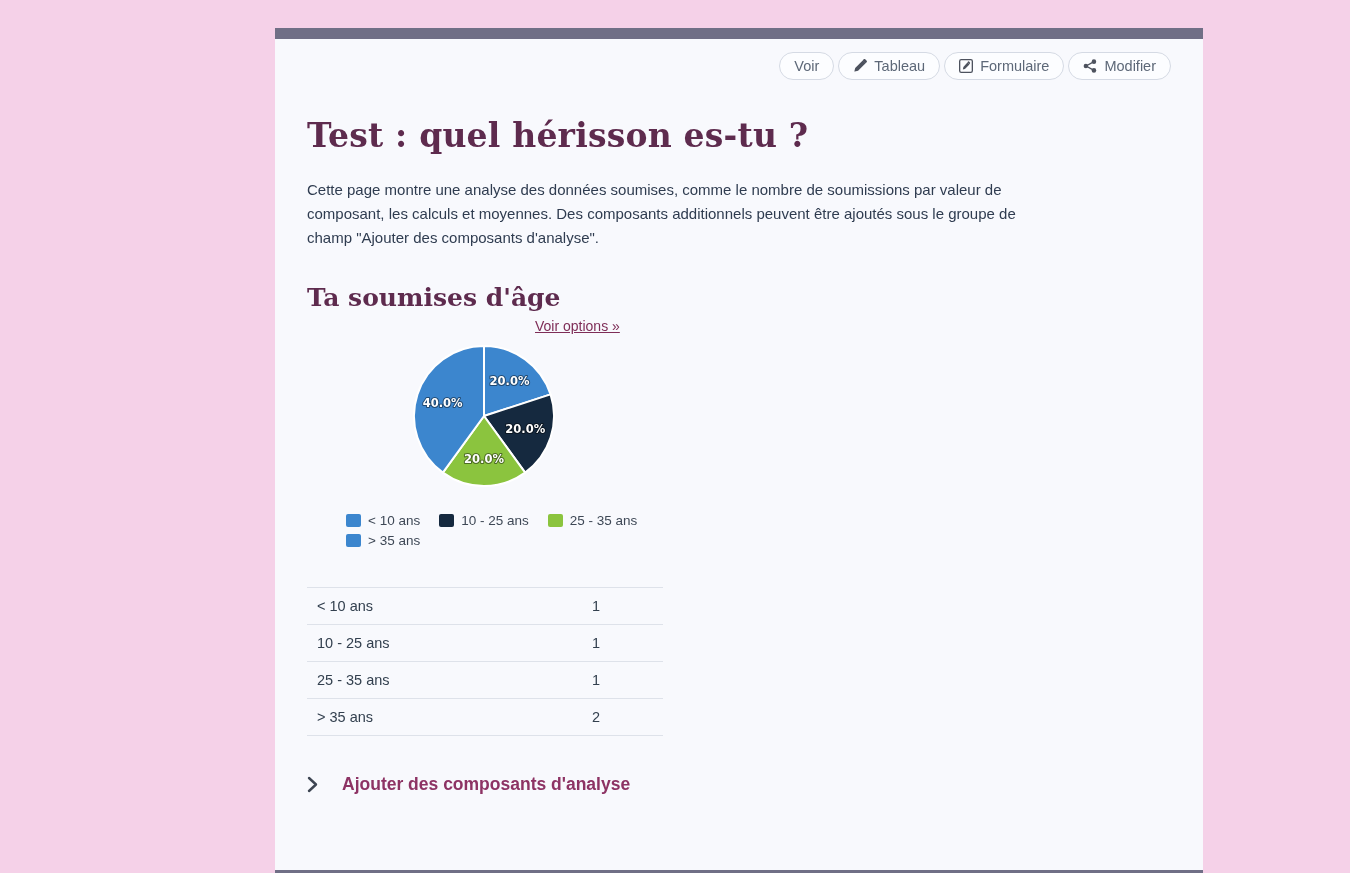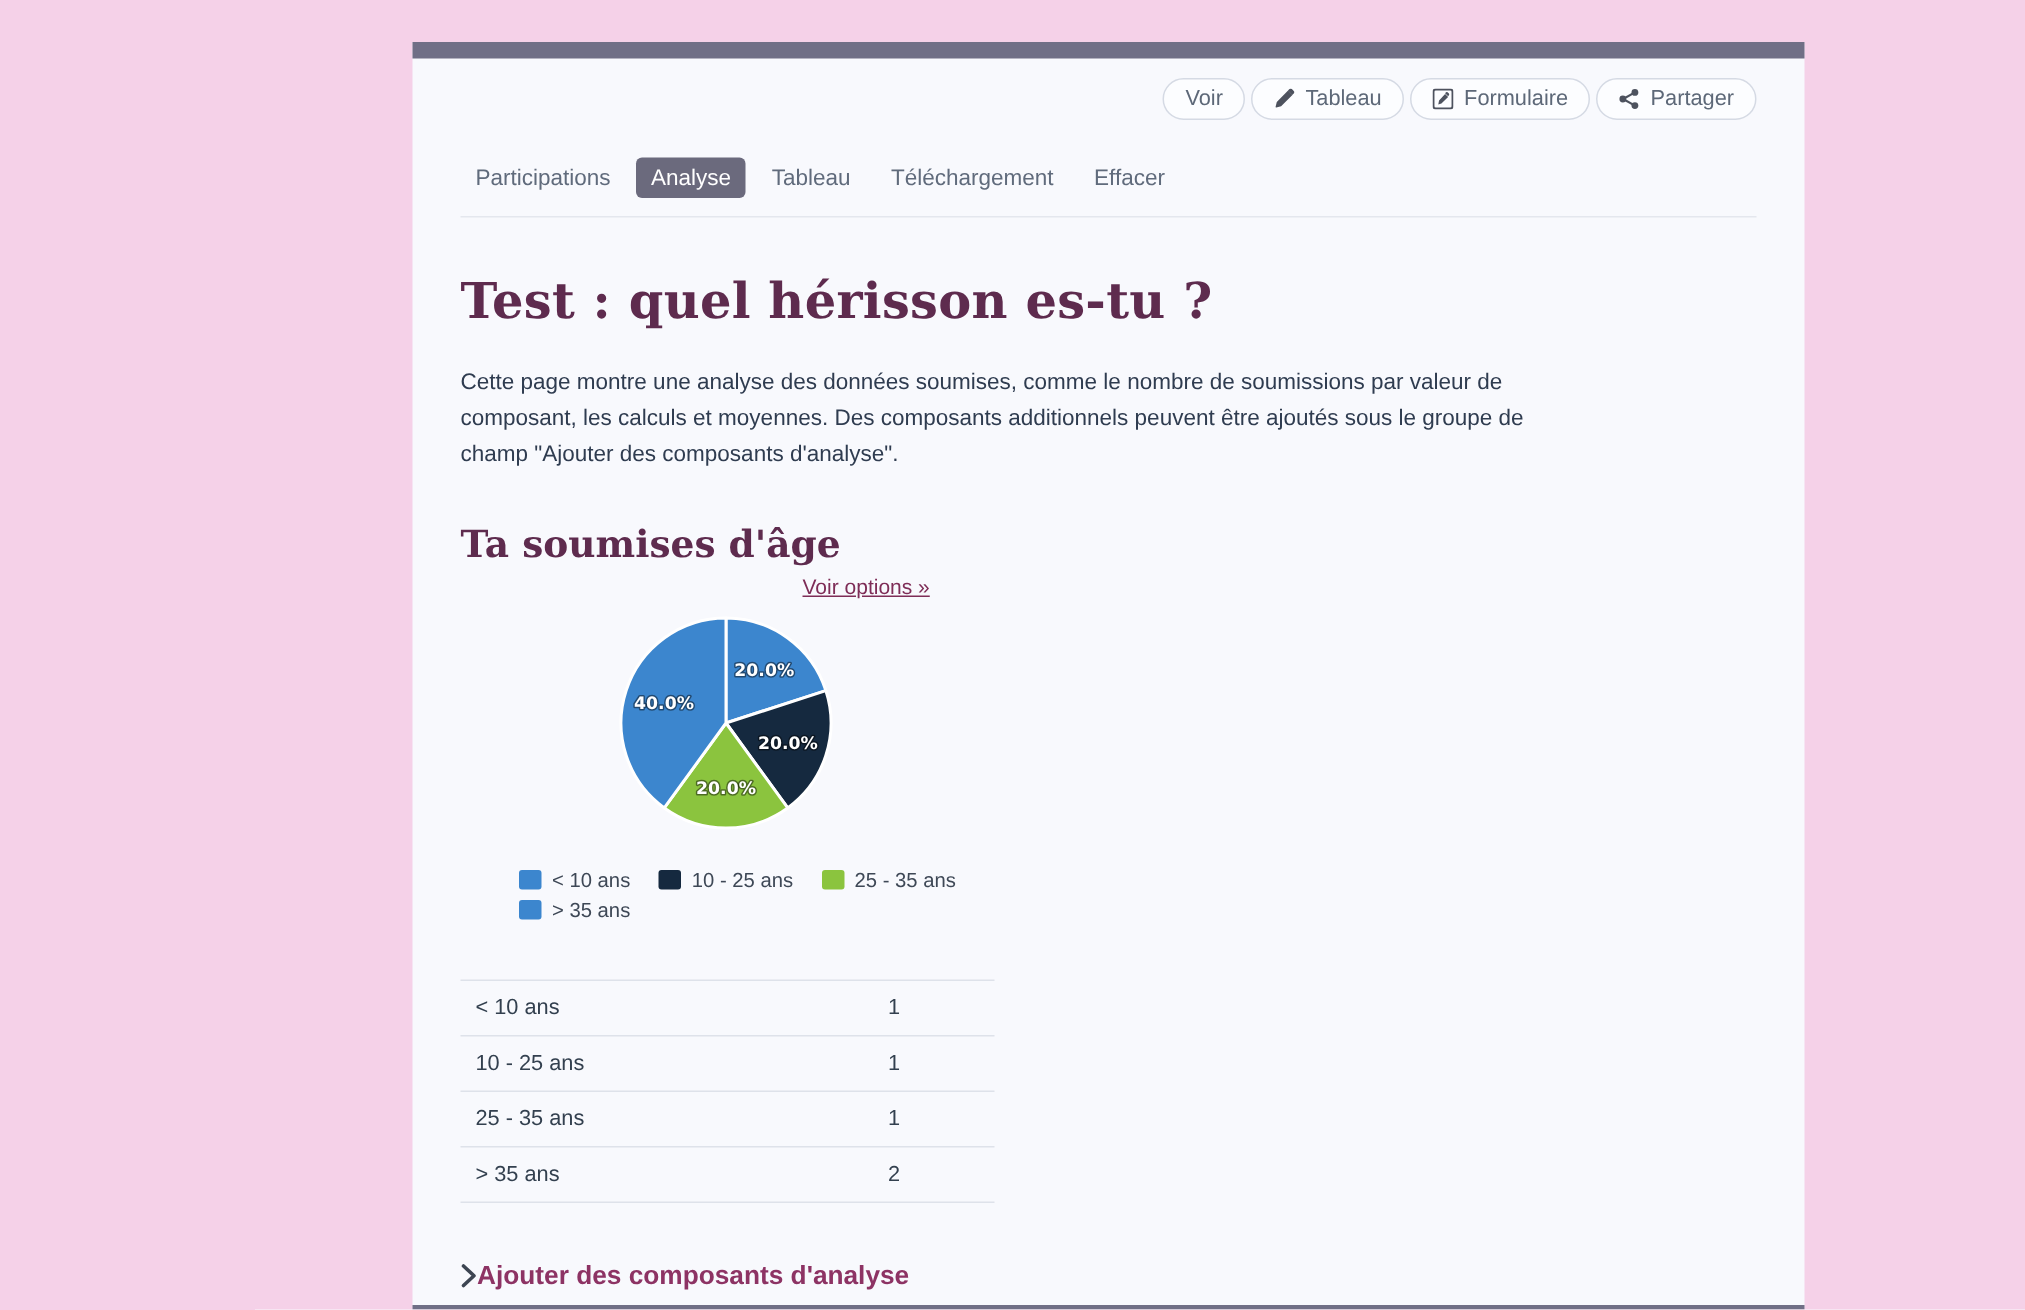--- a/index.html
+++ b/index.html
@@ -40,21 +40,21 @@
             column-gap:19px; row-gap:5px; font-size:13.5px; color:#3e4856; }
   .legend-item { display:flex; align-items:center; gap:7px; cursor:pointer; }
   .swatch { width:15px; height:13px; border-radius:2px; flex:none; }
 
   table.counts { margin-top:39px; width:356px; border-collapse:collapse; font-size:14.5px; color:#33404f; }
   table.counts td { border-top:1px solid #dee2ea; padding:10px 0 10px 10px; }
   table.counts tr:last-child td { border-bottom:1px solid #dee2ea; }
   table.counts td.label-cell { width:285px; }
   table.counts td.value-cell { padding-left:0; }
 
-  .summary { margin-top:38px; display:flex; align-items:center; gap:0; cursor:pointer; }
+  .summary { margin-top:38px; display:flex; align-items:center; gap:24px; cursor:pointer; }
   .summary svg { width:11px; height:17px; display:block; }
   .summary-label { font-size:17.5px; font-weight:bold; color:#8d3364; }
 
   .bottom-strip { position:absolute; bottom:0; left:0; width:100%; height:3px; background:#706f86; }
 </style>
 </head>
 <body>
 
 <div class="card">
   <div class="topbar"></div>
@@ -86,31 +86,24 @@
             <svg viewBox="0 0 16 16">
               <g stroke="#4d525e" stroke-width="1.6">
                 <line x1="12.5" y1="3" x2="3.5" y2="8"></line>
                 <line x1="3.5" y1="8" x2="12.5" y2="13"></line>
               </g>
               <circle cx="12.5" cy="3" r="2.6" fill="#4d525e"></circle>
               <circle cx="3.3" cy="8" r="2.6" fill="#4d525e"></circle>
               <circle cx="12.5" cy="13" r="2.6" fill="#4d525e"></circle>
             </svg>
           </span>
-        <span>Partager</span>
+        <span>Modifier</span>
       </button>
     </div>
 
-    <div class="tabs">
-      <span class="tab">Participations</span>
-      <span class="tab active">Analyse</span>
-      <span class="tab">Tableau</span>
-      <span class="tab">Téléchargement</span>
-      <span class="tab">Effacer</span>
-    </div>
 
     <h1 class="page-title">Test : quel hérisson es-tu ?</h1>
 
     <p class="desc">Cette page montre une analyse des données soumises, comme le nombre de soumissions par valeur de composant, les calculs et moyennes. Des composants additionnels peuvent être ajoutés sous le groupe de champ "Ajouter des composants d'analyse".</p>
 
     <h2 class="section-heading">Ta soumises d'âge</h2>
 
     <a class="chart-options">Voir options »</a>
 
     <div class="chart-wrap">

